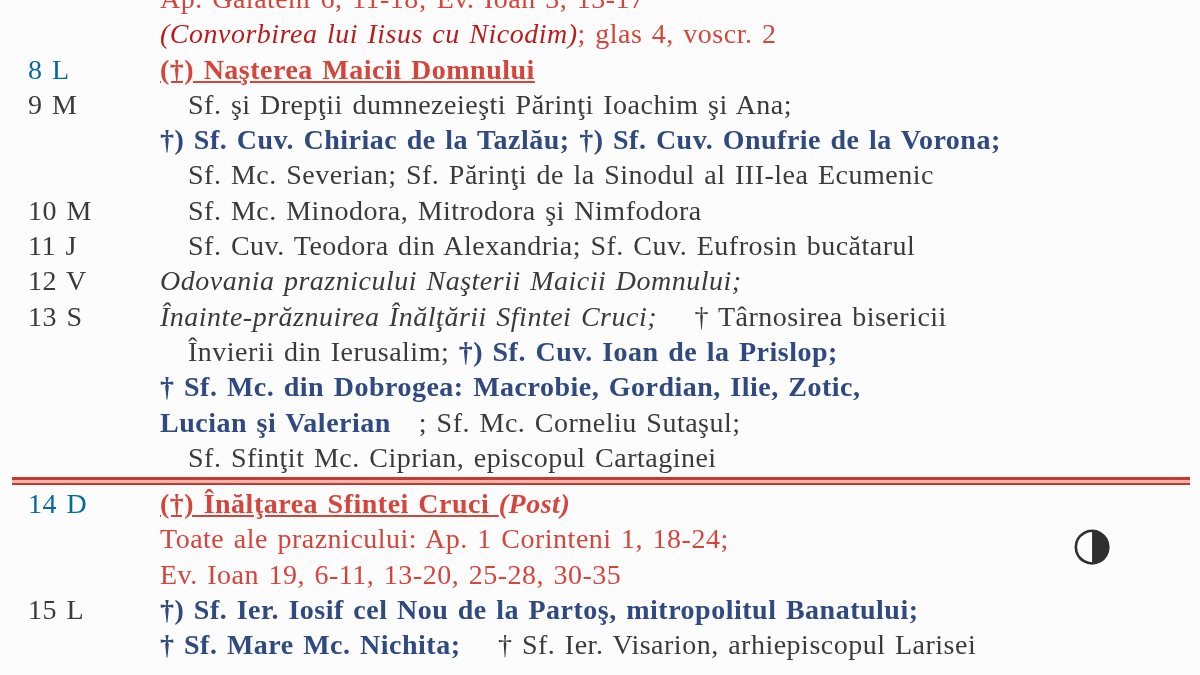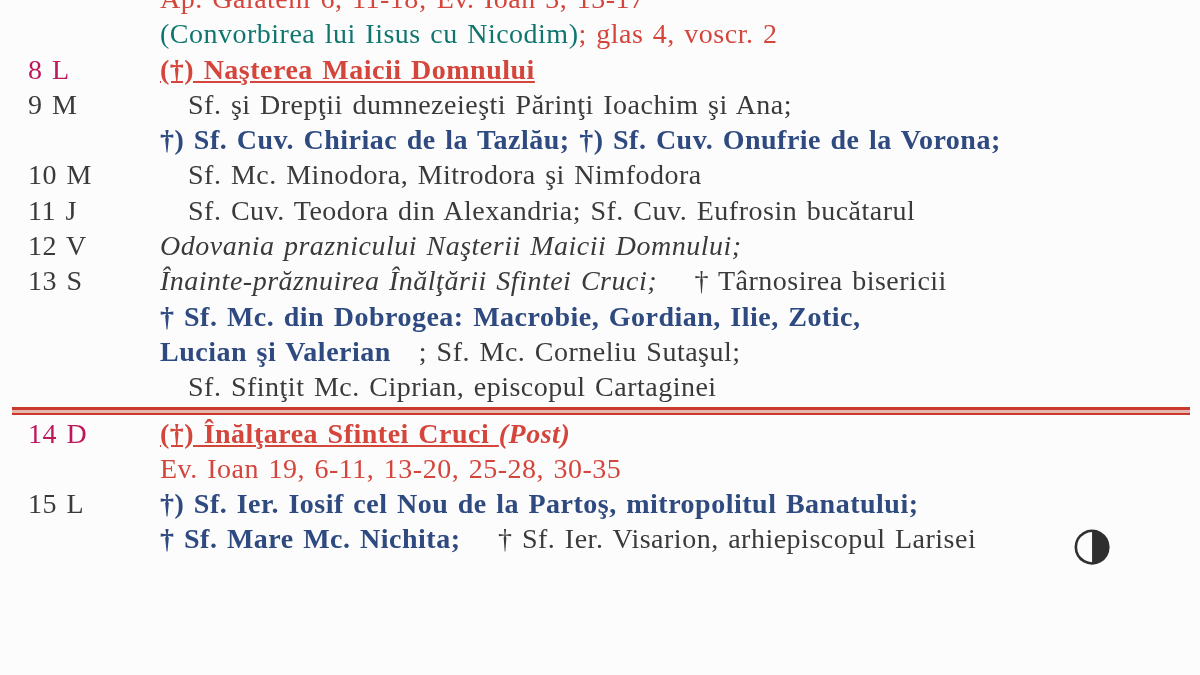--- a/index.html
+++ b/index.html
@@ -26,25 +26,25 @@
     line-height: 35.3px;
     white-space: nowrap;
   }
   .day {
     display: inline-block;
     width: 132px;
     padding-left: 28px;
     box-sizing: content-box;
     vertical-align: top;
   }
-  .day.red { color: #be185d; }
+  .day.red { color: #0369a1; }
   .seg.black       { color: #3a3a3a; margin-left: 28px; }
   .seg.black-italic{ color: #3a3a3a; font-style: italic; }
   .seg.red         { color: #d4453c; }
-  .seg.red-italic  { color: #0f766e; }
+  .seg.red-italic  { color: #b91c1c; font-style: italic; }
   .seg.red-bold    { color: #d4453c; font-weight: bold; text-decoration: underline; }
   .seg.red-bold-italic { color: #d4453c; font-weight: bold; font-style: italic; }
   .seg.blue-bold   { color: #2e4a80; font-weight: bold; }
   .rule {
     height: 3px;
     margin: 2px 10px 1px 12px;
     border-top: 3px solid #c9392e;
     border-bottom: 2px solid #c9392e;
     background: #e7b6ae;
   }
@@ -61,28 +61,31 @@
 </head>
 <body>
 
 <div class="page">
   <div id="lines">
       <div class="line"><span class="day"></span><span class="seg red">Ap. Galateni 6, 11-18; Ev. Ioan 3, 13-17</span></div>
       <div class="line"><span class="day"></span><span class="seg red-italic">(Convorbirea lui Iisus cu Nicodim)</span><span class="seg red">; glas 4, voscr. 2</span></div>
       <div class="line"><span class="day red">8 L</span><span class="seg red-bold">(†) Naşterea Maicii Domnului</span></div>
       <div class="line"><span class="day">9 M</span><span class="seg black">Sf. şi Drepţii dumnezeieşti Părinţi Ioachim şi Ana;</span></div>
       <div class="line"><span class="day"></span><span class="seg blue-bold">†) Sf. Cuv. Chiriac de la Tazlău; †) Sf. Cuv. Onufrie de la Vorona;</span></div>
+      <div class="line"><span class="day"></span><span class="seg black">Sf. Mc. Severian; Sf. Părinţi de la Sinodul al III-lea Ecumenic</span></div>
       <div class="line"><span class="day">10 M</span><span class="seg black">Sf. Mc. Minodora, Mitrodora şi Nimfodora</span></div>
       <div class="line"><span class="day">11 J</span><span class="seg black">Sf. Cuv. Teodora din Alexandria; Sf. Cuv. Eufrosin bucătarul</span></div>
       <div class="line"><span class="day">12 V</span><span class="seg black-italic">Odovania praznicului Naşterii Maicii Domnului;</span></div>
       <div class="line"><span class="day">13 S</span><span class="seg black-italic">Înainte-prăznuirea Înălţării Sfintei Cruci;</span><span class="seg black"> † Târnosirea bisericii</span></div>
+      <div class="line"><span class="day"></span><span class="seg black">Învierii din Ierusalim; </span><span class="seg blue-bold">†) Sf. Cuv. Ioan de la Prislop;</span></div>
       <div class="line"><span class="day"></span><span class="seg blue-bold">† Sf. Mc. din Dobrogea: Macrobie, Gordian, Ilie, Zotic,</span></div>
       <div class="line"><span class="day"></span><span class="seg blue-bold">Lucian şi Valerian</span><span class="seg black">; Sf. Mc. Corneliu Sutaşul;</span></div>
       <div class="line"><span class="day"></span><span class="seg black">Sf. Sfinţit Mc. Ciprian, episcopul Cartaginei</span></div>
       <div class="rule"></div>
       <div class="line"><span class="day red">14 D</span><span class="seg red-bold">(†) Înălţarea Sfintei Cruci </span><span class="seg red-bold-italic">(Post)</span></div>
+      <div class="line"><span class="day"></span><span class="seg red">Toate ale praznicului: Ap. 1 Corinteni 1, 18-24;</span></div>
       <div class="line"><span class="day"></span><span class="seg red">Ev. Ioan 19, 6-11, 13-20, 25-28, 30-35</span></div>
       <div class="line"><span class="day">15 L</span><span class="seg blue-bold">†) Sf. Ier. Iosif cel Nou de la Partoş, mitropolitul Banatului;</span></div>
       <div class="line"><span class="day"></span><span class="seg blue-bold">† Sf. Mare Mc. Nichita; </span><span class="seg black">† Sf. Ier. Visarion, arhiepiscopul Larisei</span></div>
     </div>
 </div>
 
 <div class="moon">◑</div>
 
 </body></html>

